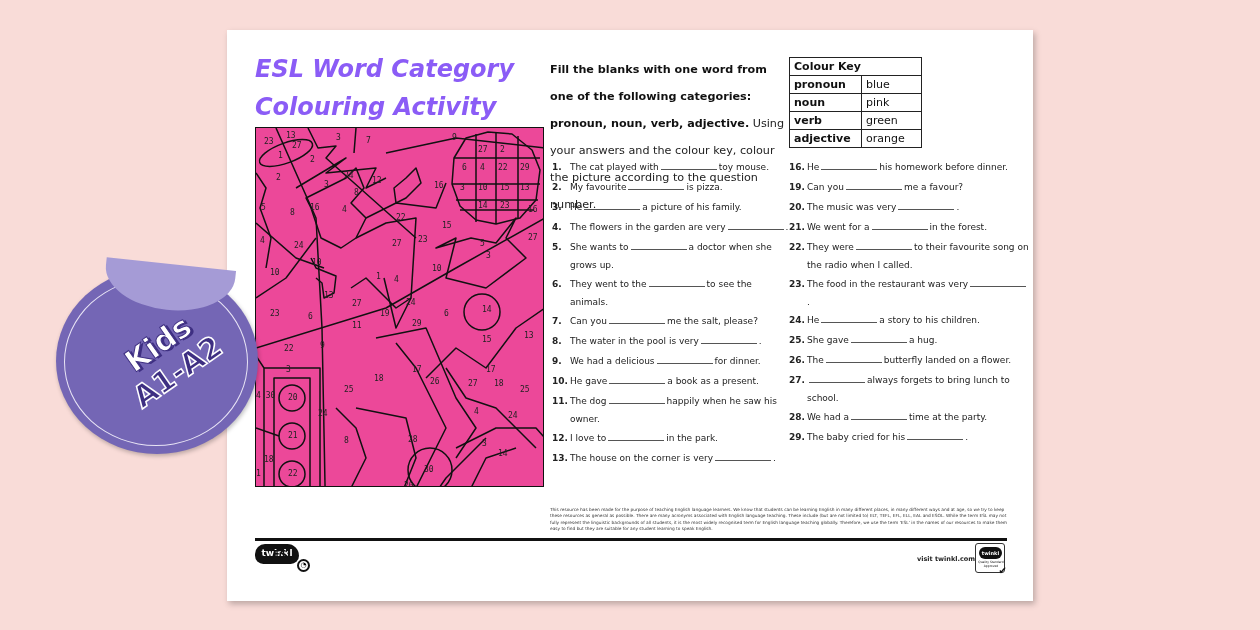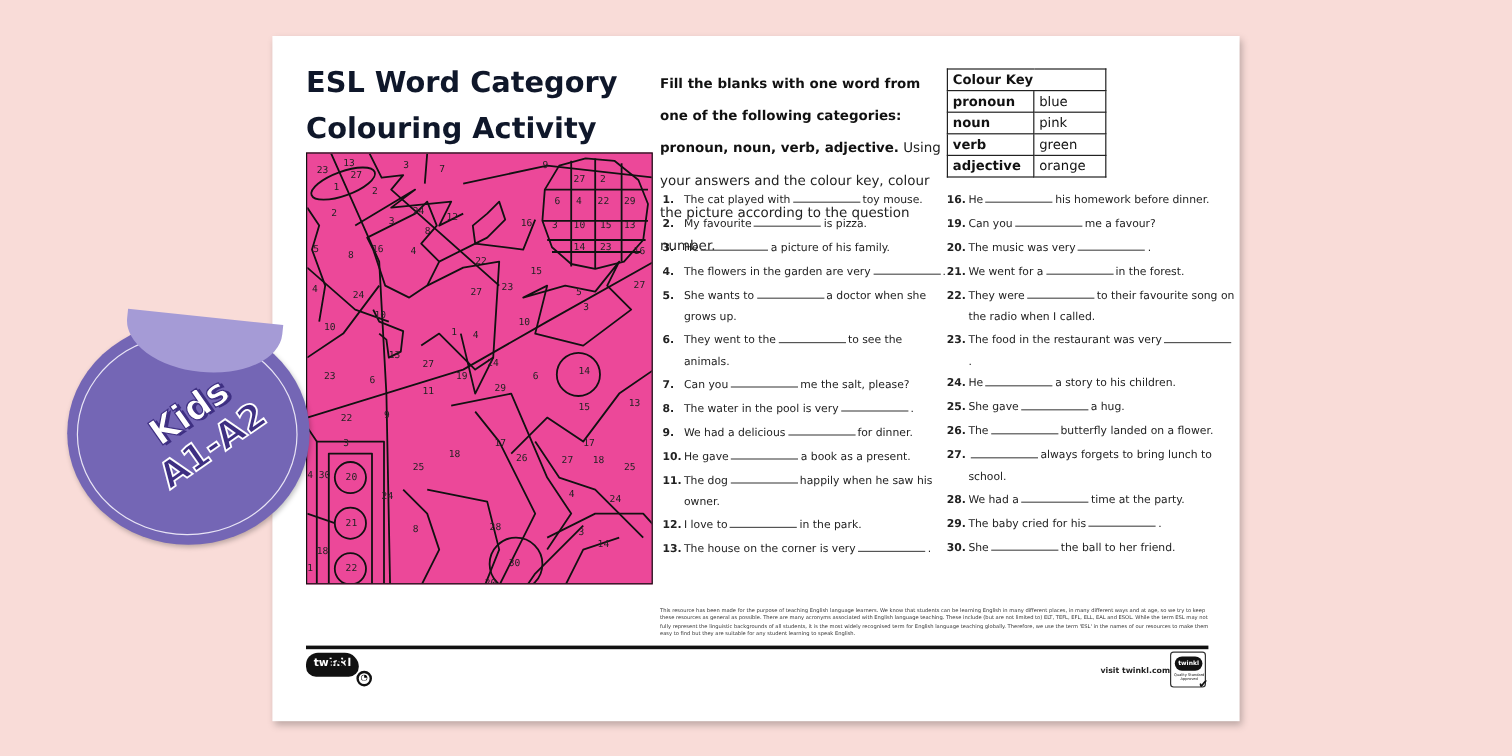--- a/index.html
+++ b/index.html
@@ -6,21 +6,21 @@
     html, body { width: 1260px; height: 630px; overflow: hidden; }
     body { background: #f9dcd8; font-family: "DejaVu Sans", sans-serif; position: relative; }
 
     .sheet {
       position: absolute; left: 227px; top: 30px; width: 806px; height: 571px;
       background: #ffffff; box-shadow: 2px 3px 6px rgba(0,0,0,0.25);
     }
     .title {
       position: absolute; left: 28px; top: 20px; width: 290px;
       font-family: "DejaVu Sans", sans-serif; font-weight: bold; font-size: 24px;
-      line-height: 38px; color: #0f172a;
+      line-height: 38px; color: #8b5cf6; font-style: italic;
     }
     .instructions {
       position: absolute; left: 323px; top: 26px; width: 238px;
       font-family: "DejaVu Sans", sans-serif; font-size: 11.2px; line-height: 27px; color: #222;
     }
     .instructions b { font-weight: bold; color: #111; }
 
     .key {
       position: absolute; left: 562px; top: 27px; width: 133px;
       border-collapse: collapse; font-size: 11px; font-family: "DejaVu Sans", sans-serif;
@@ -347,24 +347,20 @@
         <span class="t"><span></span><span class="blank"></span><span>always forgets to bring lunch to school.</span></span>
       </div>
     <div class="q">
         <span class="n">28.</span>
         <span class="t"><span>We had a</span><span class="blank"></span><span>time at the party.</span></span>
       </div>
     <div class="q">
         <span class="n">29.</span>
         <span class="t"><span>The baby cried for his</span><span class="blank"></span><span>.</span></span>
       </div>
-    <div class="q">
-        <span class="n">30.</span>
-        <span class="t"><span>She</span><span class="blank"></span><span>the ball to her friend.</span></span>
-      </div>
   </div>
 
   <div class="disclaimer">This resource has been made for the purpose of teaching English language learners. We know that students can be learning English in many different places, in many different ways and at age, so we try to keep these resources as general as possible. There are many acronyms associated with English language teaching. These include (but are not limited to) ELT, TEFL, EFL, ELL, EAL and ESOL. While the term ESL may not fully represent the linguistic backgrounds of all students, it is the most widely recognised term for English language teaching globally. Therefore, we use the term 'ESL' in the names of our resources to make them easy to find but they are suitable for any student learning to speak English.</div>
   <div class="rule"></div>
 
   <div class="logo-left">
     <div class="cloud">twinkl</div>
     <div class="esl">ESL</div>
     <div class="esl-badge">◔</div>
   </div>

